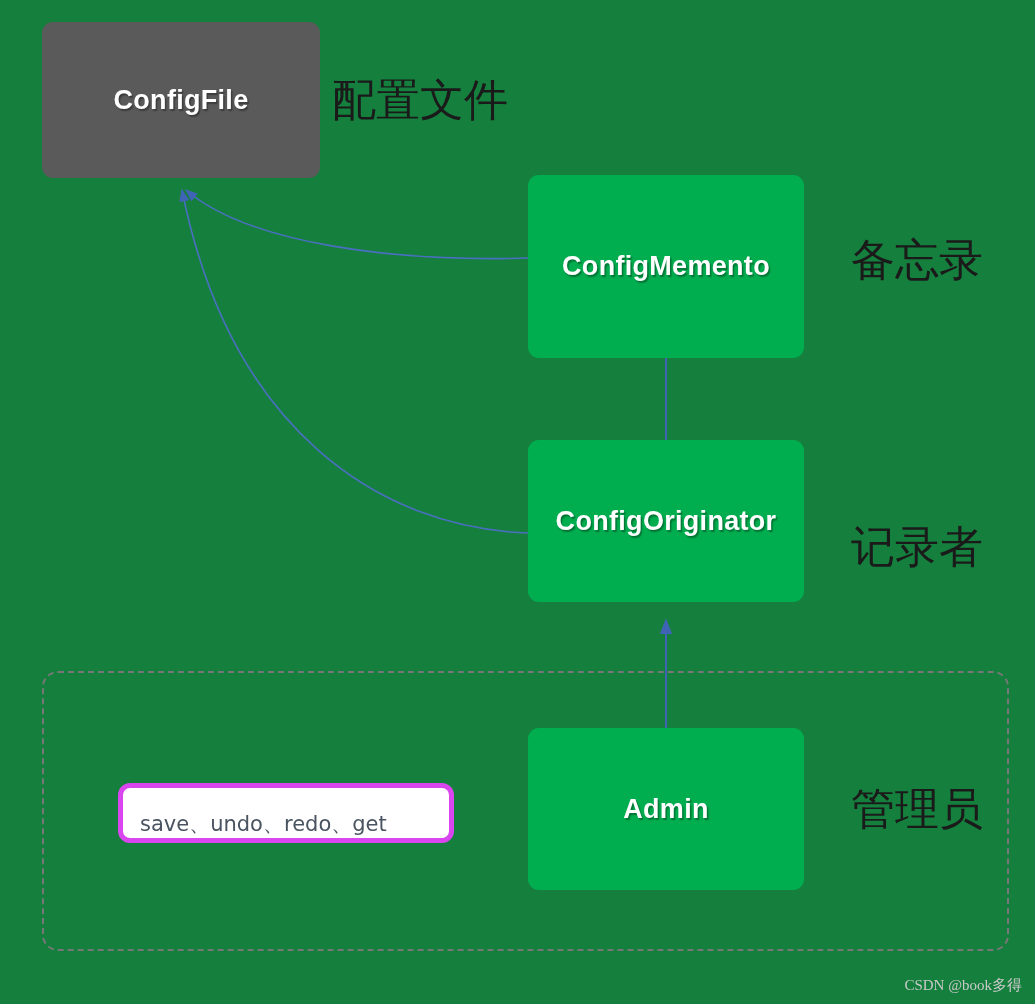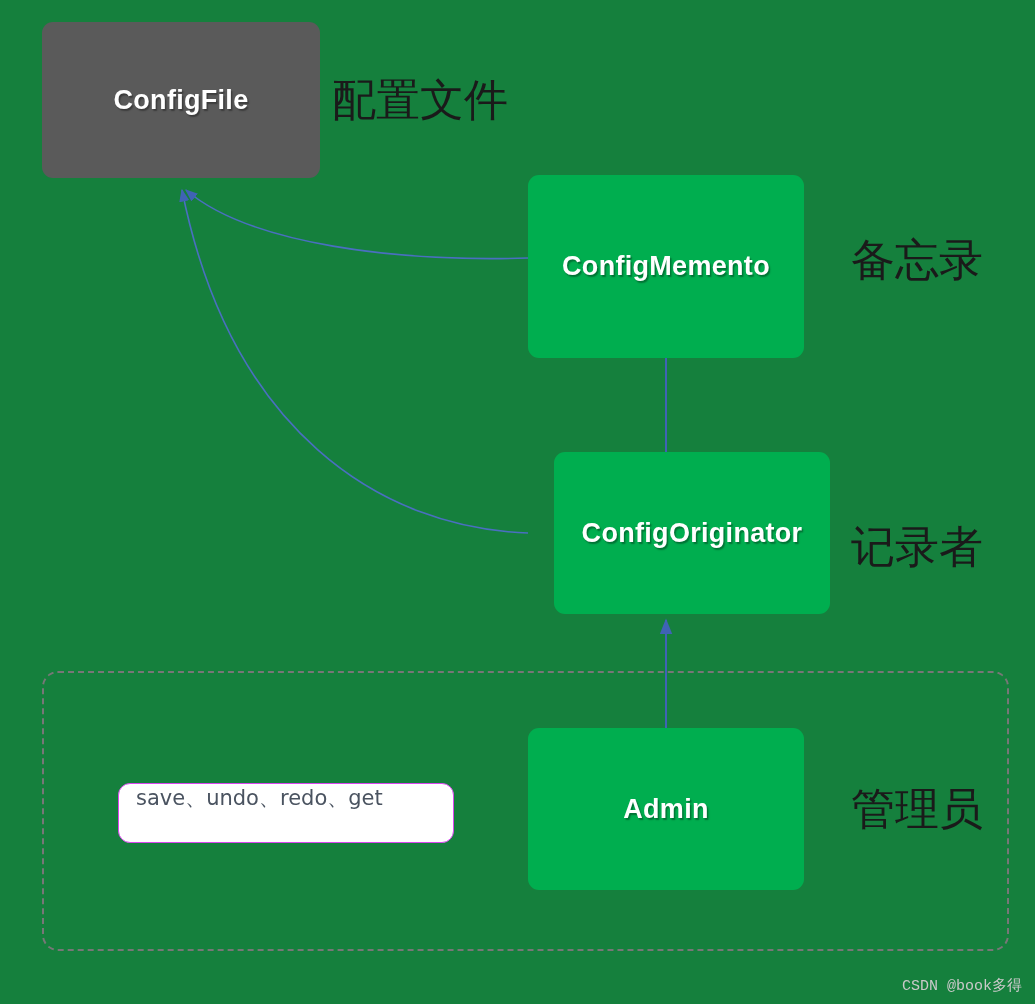--- a/index.html
+++ b/index.html
@@ -50,25 +50,24 @@
   }
   #node-configmemento {
     left: 528px;
     top: 175px;
     width: 276px;
     height: 183px;
     background: #00ae4f;
   }
   #node-configoriginator {
     left: 528px;
-    top: 452px;
+    top: 440px;
     width: 276px;
     height: 162px;
     background: #00ae4f;
-    margin-left: 26px;
   }
   #node-admin {
     left: 528px;
     top: 728px;
     width: 276px;
     height: 162px;
     background: #00ae4f;
   }
   .cn-label {
     position: absolute;
@@ -105,39 +104,39 @@
     border: 2px dashed #777777;
     border-radius: 16px;
     box-sizing: border-box;
   }
   #methods-box {
     position: absolute;
     left: 118px;
     top: 783px;
     width: 336px;
     height: 60px;
-    border: 1px solid #d946ef;
+    border: 5px solid #d946ef;
     border-radius: 12px;
     box-sizing: border-box;
     display: flex;
-    align-items: flex-start;
+    align-items: flex-end;
     background: #ffffff;
   }
   #methods-text {
     font-family: "DejaVu Sans", "Liberation Sans", sans-serif;
     font-size: 21px;
     color: #4a5360;
     padding-left: 17px;
     white-space: nowrap;
   }
   #watermark {
     position: absolute;
     right: 13px;
     bottom: 9px;
-    font-family: Liberation Mono, monospace;
+    font-family: Liberation Serif, serif;
     font-size: 15px;
     color: #c9c9c9;
     white-space: nowrap;
     margin-left: 8px;
   }
 </style>
 </head>
 <body>
 
 <div id="canvas">

